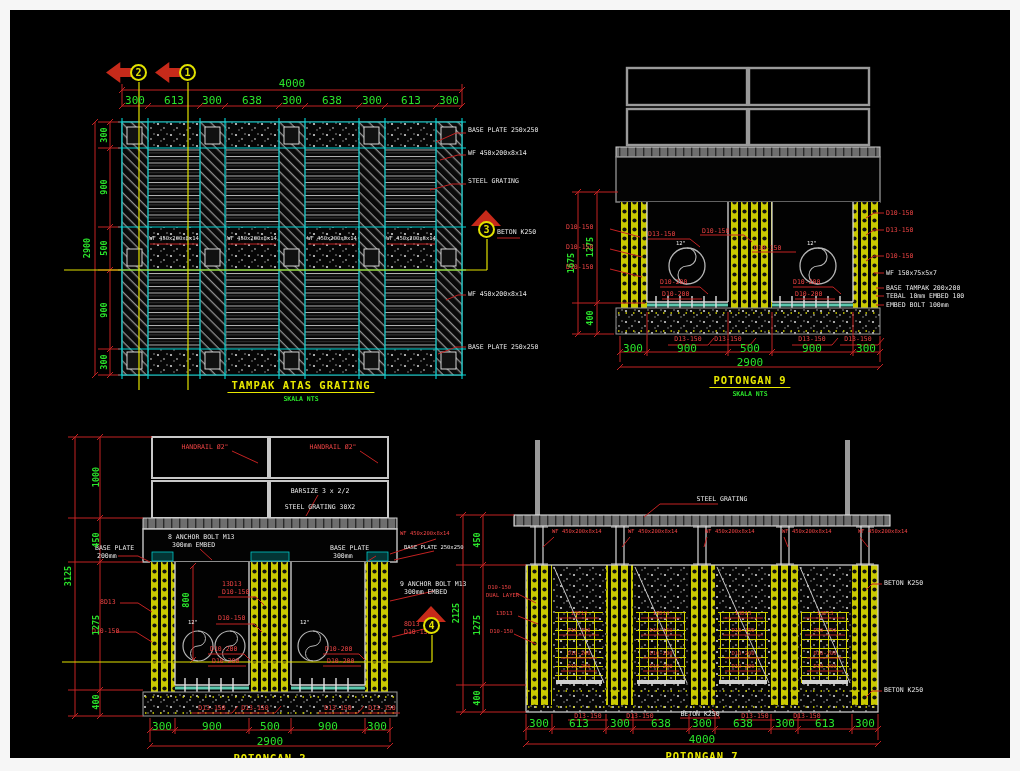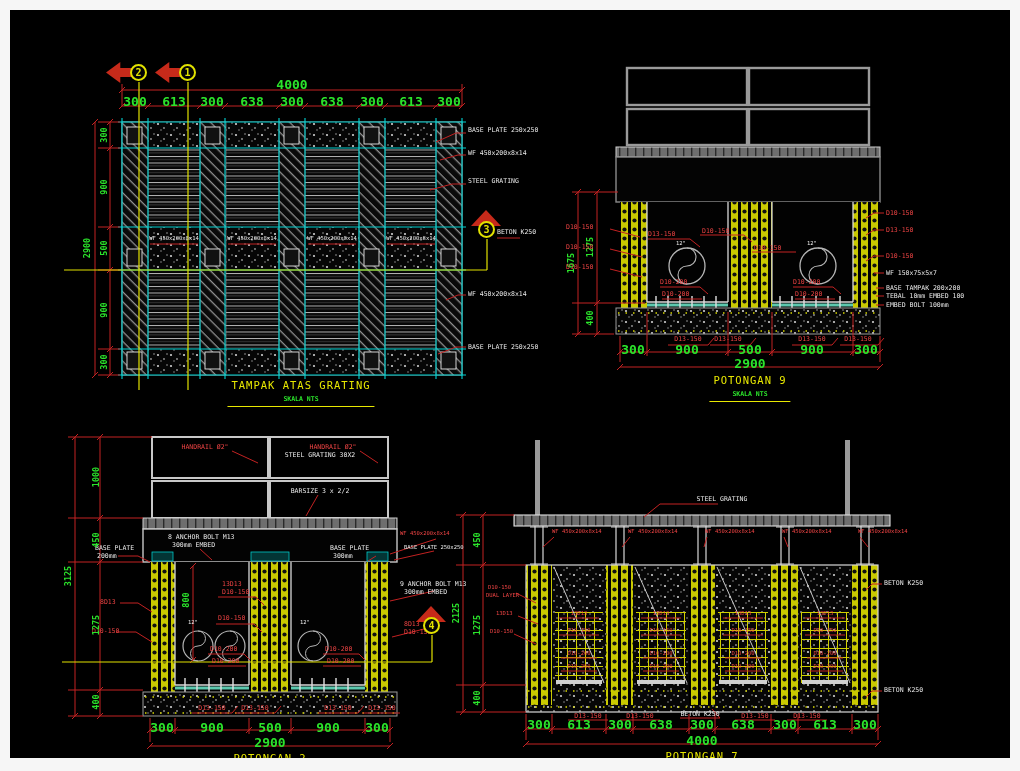--- a/index.html
+++ b/index.html
@@ -3,26 +3,26 @@
 <meta charset="utf-8">
 <style>
   html,body{margin:0;padding:0;background:#ffffff}
   #stage{position:relative;width:1020px;height:771px;background:#000;overflow:hidden;
          font-family:"DejaVu Sans Mono","Liberation Mono",monospace}
   .frame{position:absolute;background:#f6f6f6;z-index:6}
   svg.cad{position:absolute;left:0;top:0;z-index:1}
   .L{position:absolute;line-height:1;white-space:nowrap;z-index:3}
   .r{color:#ef4444;font-size:6.5px}
   .w{color:#e9e9e9;font-size:6.5px}
-  .g{color:#2be42b;font-size:13px;font-weight:bold;transform:translateX(-50%)}
+  .g{color:#2be42b;font-size:11px;font-weight:normal;transform:translateX(-50%)}
   .gv{color:#2be42b;font-size:8.5px;font-weight:bold;transform:translate(-50%,-50%) rotate(-90deg)}
   .c{transform:translateX(-50%)}
   .s6{font-size:5.5px}
-  .ttl{position:absolute;z-index:3;color:#e8e800;font-weight:normal;font-size:10.5px;letter-spacing:1px;
-       border-bottom:1.5px solid #e8e800;padding:0 4px 15px;transform:translateX(-50%);white-space:nowrap}
+  .ttl{position:absolute;z-index:3;color:#e8e800;font-weight:bold;font-size:10.5px;letter-spacing:1px;
+       border-bottom:1.5px solid #e8e800;padding:0 4px 1px;transform:translateX(-50%);white-space:nowrap}
   .sk{position:absolute;z-index:3;color:#2be42b;font-weight:bold;font-size:6.5px;transform:translateX(-50%);white-space:nowrap}
   .mkL{position:absolute;width:26px;height:21px;background:#c62a1a;z-index:4;
        clip-path:polygon(0 50%,55% 0,55% 28%,100% 28%,100% 72%,55% 72%,55% 100%)}
   .mkT{position:absolute;width:0;height:0;border-left:15px solid transparent;border-right:15px solid transparent;
        border-bottom:16px solid #c62a1a;z-index:4}
   .ring{position:absolute;width:13px;height:13px;border:2px solid #e2e200;border-radius:50%;background:#050505;
         color:#e2e200;font-weight:bold;font-size:10px;line-height:13px;text-align:center;z-index:5}
 </style>
 </head>
 <body>
@@ -253,21 +253,21 @@
 <span class="L g" style="left:687px;top:343px">900</span>
 <span class="L g" style="left:750px;top:343px">500</span>
 <span class="L g" style="left:812px;top:343px">900</span>
 <span class="L g" style="left:866px;top:343px">300</span>
 <span class="L g" style="left:750px;top:357px">2900</span>
 <div class="ttl" style="left:750px;top:374px">POTONGAN 9</div>
 <div class="sk" style="left:750px;top:390px">SKALA NTS</div>
 
 <span class="L r c" style="left:205px;top:444px">HANDRAIL Ø2"</span>
 <span class="L r c" style="left:333px;top:444px">HANDRAIL Ø2"</span>
-<span class="L w c" style="left:320px;top:452px">STEEL GRATING 30X2</span>
+<span class="L w c" style="left:320px;top:504px">STEEL GRATING 30X2</span>
 <span class="L w c" style="left:320px;top:488px">BARSIZE 3 x 2/2</span>
 <span class="L w" style="left:168px;top:534px">8 ANCHOR BOLT M13</span>
 <span class="L w" style="left:172px;top:542px">300mm EMBED</span>
 <span class="L w" style="left:95px;top:545px">BASE PLATE</span>
 <span class="L w" style="left:97px;top:553px">200mm</span>
 <span class="L r" style="left:100px;top:599px">8D13</span>
 <span class="L r" style="left:92px;top:628px">D10-150</span>
 <span class="L w" style="left:330px;top:545px">BASE PLATE</span>
 <span class="L w" style="left:333px;top:553px">300mm</span>
 <span class="L r s6" style="left:400px;top:531px">WF 450x200x8x14</span>

